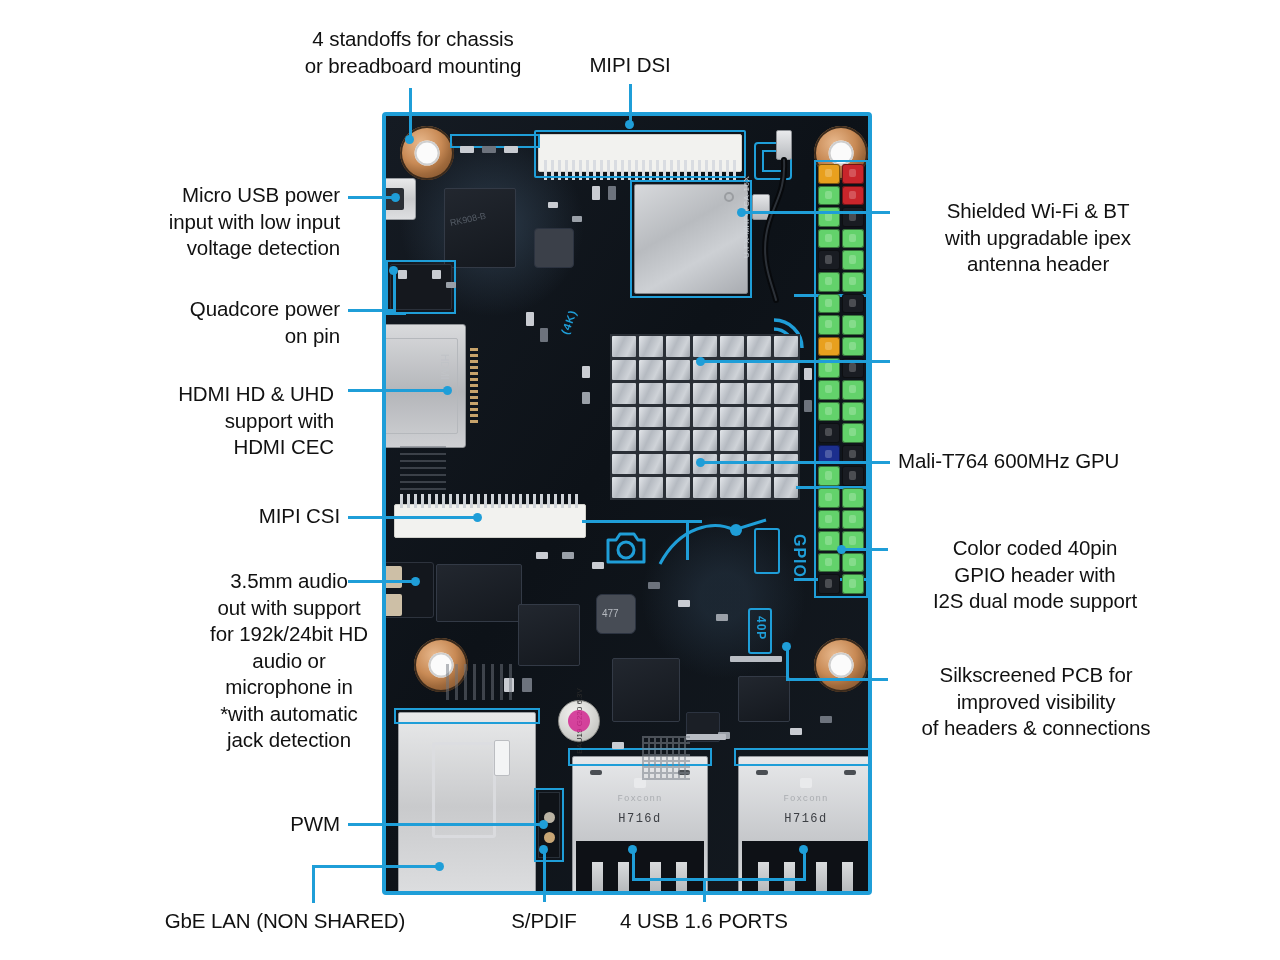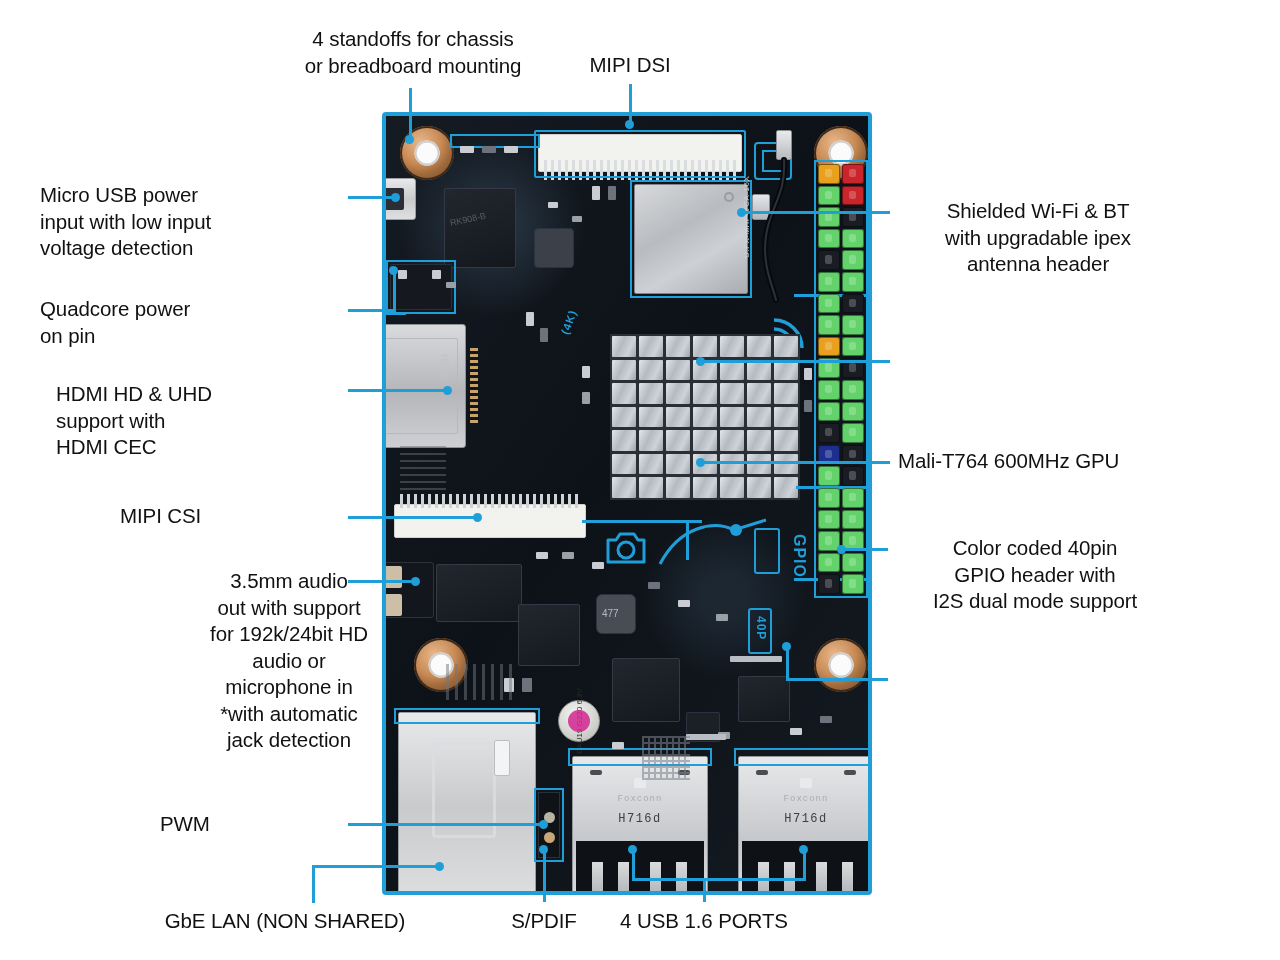--- a/index.html
+++ b/index.html
@@ -17,21 +17,21 @@
   
   .label{
     position:absolute;
     font-size:20.5px;
     line-height:26.5px;
     color:#111111;
     letter-spacing:-0.1px;
     white-space:pre-line;
     font-family:"Liberation Sans", sans-serif;
   }
-  .label.r{}
+  .label.r{text-align:right;}
   .label.l{text-align:left;}
   .label.c{text-align:center;}
 
   
   .lead{position:absolute;background:#1f9ed8;}
   .lead.h{height:3px;}
   .lead.v{width:3px;}
   .dot{position:absolute;width:9px;height:9px;border-radius:50%;background:#1f9ed8;}
 
   
@@ -411,21 +411,21 @@
 voltage detection</div>
   <div class="lead h" style="left:348px;top:196px;width:48px;"></div>
   <div class="dot" style="left:391px;top:193px;"></div>
 
   <div class="label r" style="left:40px;top:296px;width:300px;">Quadcore power
 on pin</div>
   <div class="lead h" style="left:348px;top:309px;width:48px;"></div>
   <div class="lead v" style="left:393px;top:270px;height:42px;"></div>
   <div class="dot" style="left:389px;top:266px;"></div>
 
-  <div class="label r" style="left:56px;top:381px;width:300px;">HDMI HD &amp; UHD
+  <div class="label r" style="left:34px;top:381px;width:300px;">HDMI HD &amp; UHD
 support with
 HDMI CEC</div>
   <div class="lead h" style="left:348px;top:389px;width:100px;"></div>
   <div class="dot" style="left:443px;top:386px;"></div>
 
   <div class="label r" style="left:120px;top:503px;width:220px;">MIPI CSI</div>
   <div class="lead h" style="left:348px;top:516px;width:130px;"></div>
   <div class="dot" style="left:473px;top:513px;"></div>
 
   <div class="label c" style="left:180px;top:568px;width:218px;">3.5mm audio
@@ -471,17 +471,20 @@
   <div class="label l" style="left:898px;top:448px;width:320px;">Mali-T764 600MHz GPU</div>
   <div class="lead h" style="left:700px;top:461px;width:190px;"></div>
   <div class="dot" style="left:696px;top:458px;"></div>
 
   <div class="label c" style="left:880px;top:535px;width:310px;">Color coded 40pin
 GPIO header with
 I2S dual mode support</div>
   <div class="lead h" style="left:840px;top:548px;width:48px;"></div>
   <div class="dot" style="left:837px;top:545px;"></div>
 
+  <div class="label c" style="left:876px;top:662px;width:320px;">Silkscreened PCB for
+improved visibility
+of headers &amp; connections</div>
   <div class="lead h" style="left:786px;top:678px;width:102px;"></div>
   <div class="lead v" style="left:786px;top:645px;height:36px;"></div>
   <div class="dot" style="left:782px;top:642px;"></div>
 
 </div>
 
 </body></html>

